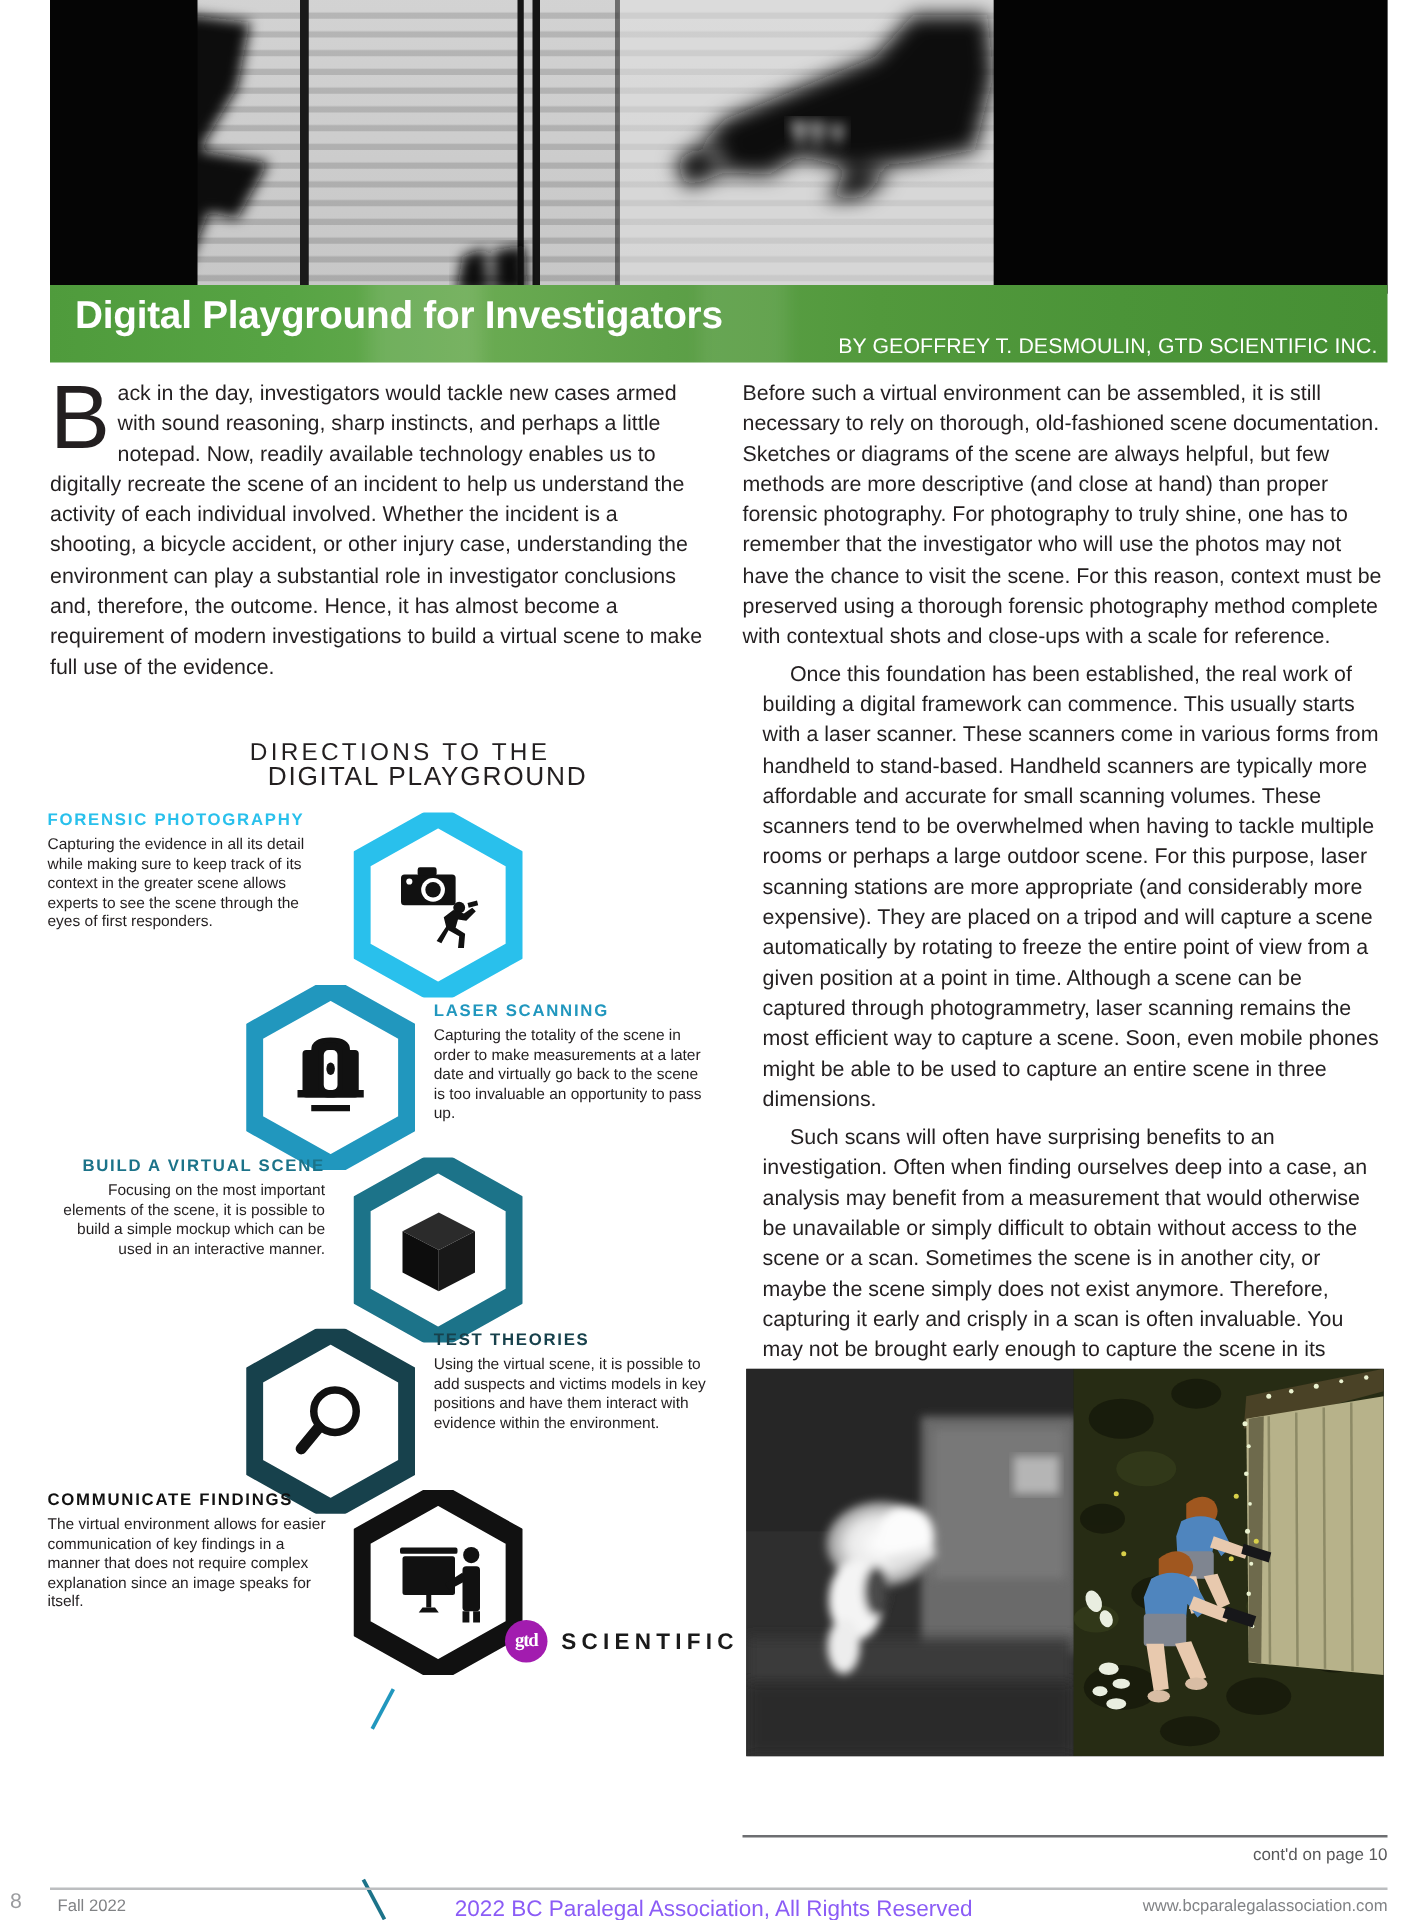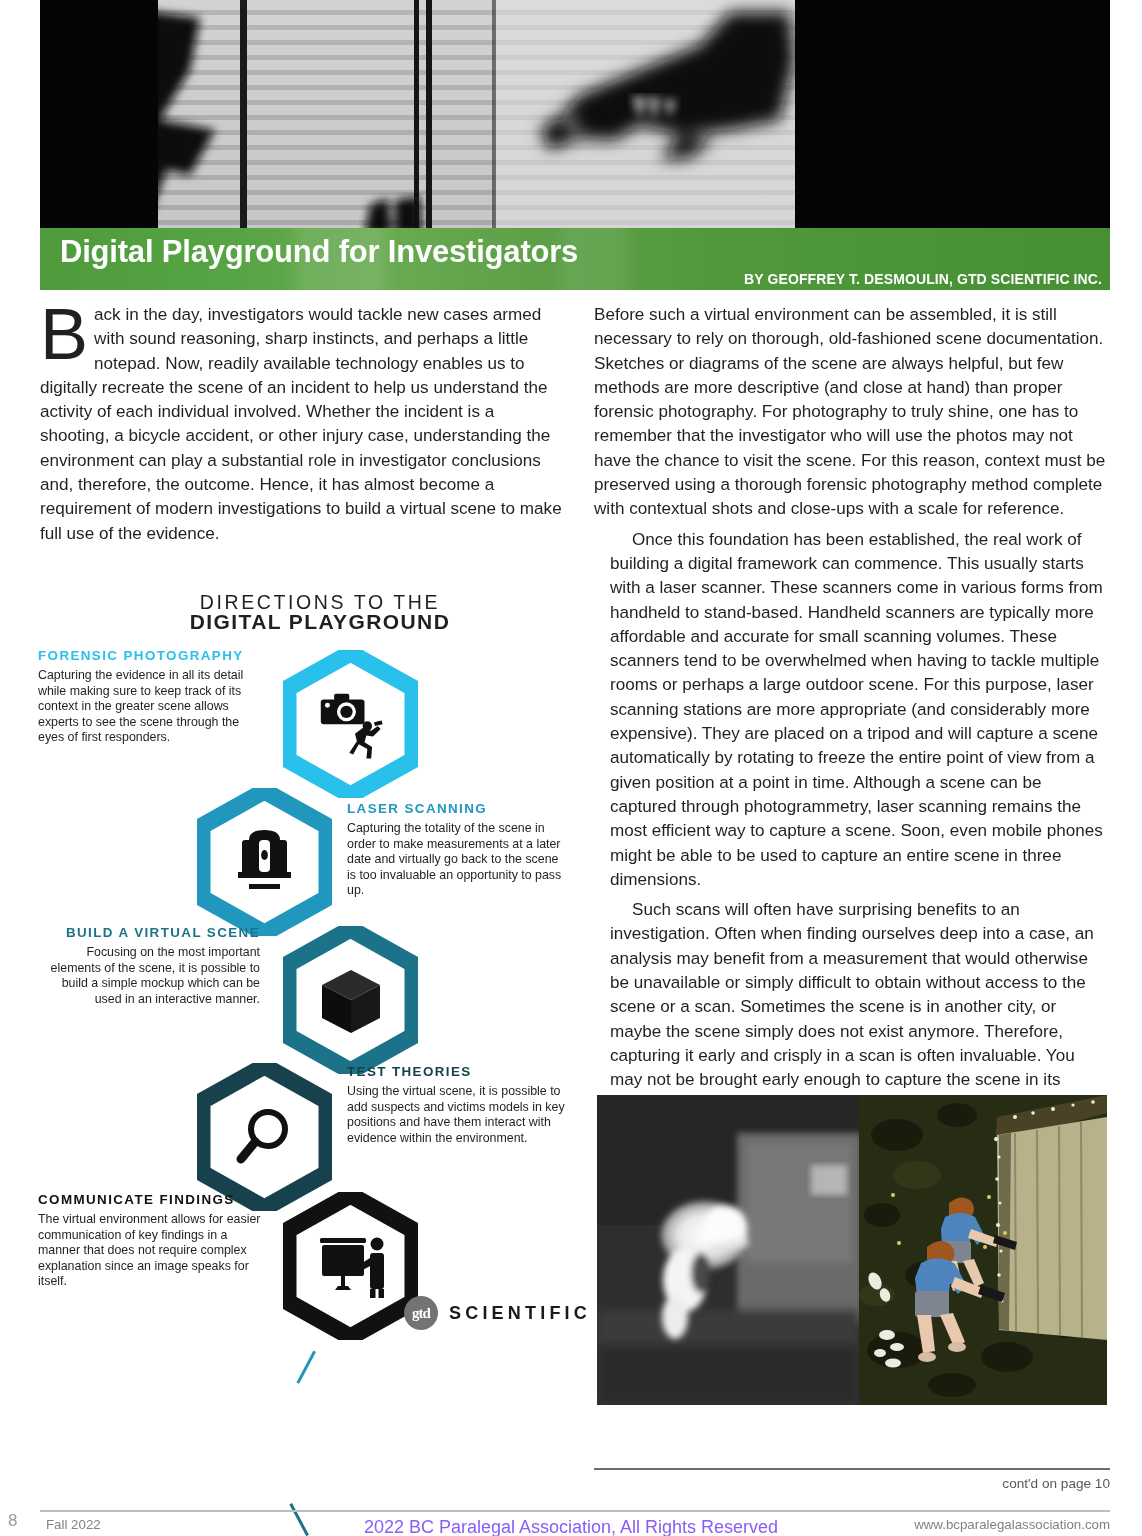--- a/index.html
+++ b/index.html
@@ -34,21 +34,21 @@
     content:"";position:absolute;left:520px;top:-30px;width:70px;height:120px;
     background:rgba(255,255,255,.08);filter:blur(7px);
   }
   .article-title{
     position:absolute;left:20px;top:6px;
     font-size:31px;font-weight:bold;color:#ffffff;
     letter-spacing:-.2px;white-space:nowrap;
   }
   .byline{
     position:absolute;right:8px;bottom:3px;
-    font-size:14px;font-weight:bold;color:#ffffff;
+    font-size:17px;font-weight:normal;color:#ffffff;
     letter-spacing:.1px;white-space:nowrap;
   }
 
   
   .col-left{position:absolute;left:40px;top:303px;width:528px;}
   .col-right{position:absolute;left:594px;top:303px;width:516px;}
 
   .body-p{
     font-size:17.1px;line-height:24.3px;color:#231f20;
     margin:0 0 0 0;text-align:left;
@@ -66,39 +66,39 @@
     position:absolute;left:34px;top:588px;width:540px;height:750px;
   }
   .info-title{
     position:absolute;left:136px;top:4px;width:300px;text-align:center;
     line-height:20px;
   }
   .info-title .l1{
     display:block;font-size:19.5px;letter-spacing:2.6px;color:#231f20;font-weight:400;
   }
   .info-title .l2{
-    display:block;font-size:21px;letter-spacing:1.4px;color:#231f20;font-weight:bold;
+    display:block;font-size:21px;letter-spacing:1.4px;color:#231f20;font-weight:normal;text-align:right;
   }
 
   .hexwrap{position:absolute;}
   .hexwrap svg{display:block;}
 
   .blk{position:absolute;width:228px;}
   .blk h4{
     margin:0 0 5px 0;font-size:13.4px;font-weight:bold;letter-spacing:1.4px;
   }
   .blk p{margin:0;font-size:12.4px;line-height:15.6px;color:#231f20;}
 
   .connector{position:absolute;background:#1d4450;transform-origin:0 0;}
 
   .logo{
     position:absolute;left:404px;top:1296px;display:flex;align-items:center;gap:11px;
   }
   .logo-mark{
-    width:34px;height:34px;border-radius:50%;background:#737373;
+    width:34px;height:34px;border-radius:50%;background:#a21caf;
     display:flex;align-items:center;justify-content:center;
     color:#fff;font-size:15px;font-weight:bold;letter-spacing:-1px;
     font-family:"Liberation Serif", serif;
   }
   .logo-text{
     font-size:18px;font-weight:bold;letter-spacing:4.2px;color:#1a1a1a;
   }
 
   
   .photo{

